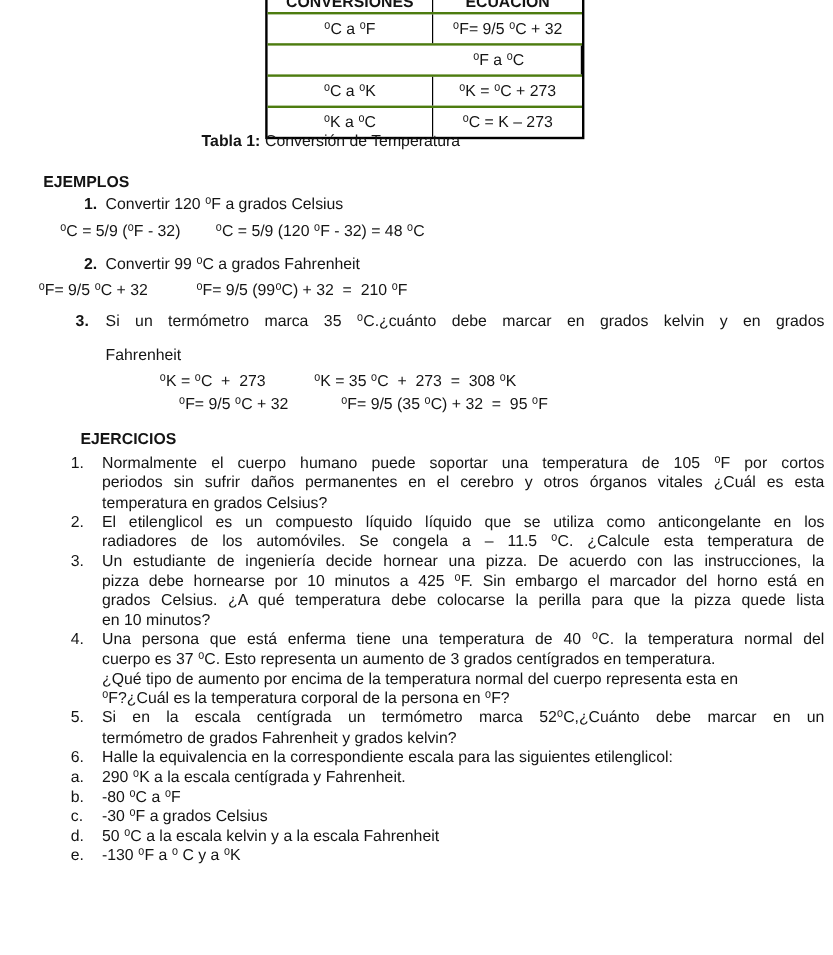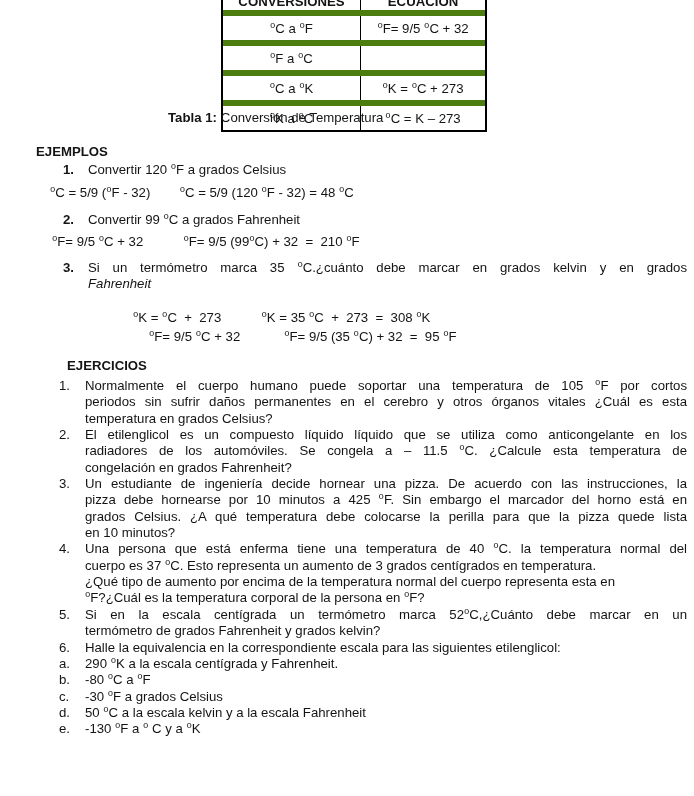--- a/index.html
+++ b/index.html
@@ -16,30 +16,30 @@
   .b{font-weight:bold;}
   .pre{white-space:pre;}
 
   
   .conv-table{
     position:absolute;left:221px;top:-16px;width:266px;
     box-sizing:border-box;border:2px solid #000;
     background:#fff;
   }
   .ct-row{display:flex;height:24px;}
-  .ct-row + .ct-row{border-top:6px solid #4d7c0f;}
+  .ct-row + .ct-row{border-top:2px solid #4d7c0f;justify-content:flex-end;}
   .ct-c1{width:137px;border-right:1px solid #000;display:flex;align-items:center;justify-content:center;}
   .ct-c2{flex:1;display:flex;align-items:center;justify-content:center;}
   .ct-head .ct-c1,.ct-head .ct-c2{align-items:flex-end;padding-bottom:1px;font-weight:bold;}
 
   .caption{position:absolute;left:168px;top:110px;line-height:16px;}
   .caption .cap-rest{margin-left:4px;}
 
   
-  .ex-item{white-space:nowrap;}
+  .ex-item{white-space:nowrap;text-align:center;}
   .num{font-weight:bold;display:inline-block;width:25px;}
   .hang-num{position:absolute;left:-25px;top:0;font-weight:bold;}
   .jl{text-align:justify;text-align-last:justify;white-space:nowrap;}
 
   
   .ej-list{position:absolute;left:85px;top:378px;width:602px;}
   .ej-item{position:relative;}
   .ln{line-height:16.35px;height:16.35px;white-space:nowrap;}
   .ln.jl{text-align:justify;text-align-last:justify;}
   .ej-num{position:absolute;left:-26px;top:0;line-height:16.35px;font-weight:normal;}
@@ -72,41 +72,40 @@
 </div>
 
 <div class="caption"><span class="b">Tabla 1:</span><span class="cap-rest">Conversión de Temperatura</span></div>
 
 <div class="abs b" style="left:36px;top:144px;">EJEMPLOS</div>
 
 <div class="abs ex-item" style="left:63px;top:162px;"><span class="num">1.</span><span>Convertir 120 ⁰F a grados Celsius</span></div>
 <div class="abs pre" style="left:50px;top:185px;">⁰C = 5/9 (⁰F - 32)        ⁰C = 5/9 (120 ⁰F - 32) = 48 ⁰C</div>
 
 <div class="abs ex-item" style="left:63px;top:212px;"><span class="num">2.</span><span>Convertir 99 ⁰C a grados Fahrenheit</span></div>
-<div class="abs pre" style="left:52px;top:234px;">⁰F= 9/5 ⁰C + 32           ⁰F= 9/5 (99⁰C) + 32  =  210 ⁰F</div>
+<div class="abs pre" style="left:32px;top:234px;">⁰F= 9/5 ⁰C + 32           ⁰F= 9/5 (99⁰C) + 32  =  210 ⁰F</div>
 
 <div class="abs jl" style="left:88px;top:260px;width:599px;"><span class="hang-num">3.</span><span>Si un termómetro marca 35 ⁰C.¿cuánto debe marcar en grados kelvin y en grados</span></div>
-<div class="abs" style="left:88px;top:276px;font-style:italic;">Fahrenheit</div>
+<div class="abs" style="left:88px;top:288px;">Fahrenheit</div>
 <div class="abs pre" style="left:133px;top:310px;">⁰K = ⁰C  +  273           ⁰K = 35 ⁰C  +  273  =  308 ⁰K</div>
 <div class="abs pre" style="left:149px;top:329px;">⁰F= 9/5 ⁰C + 32            ⁰F= 9/5 (35 ⁰C) + 32  =  95 ⁰F</div>
 
 <div class="abs b" style="left:67px;top:358px;text-align:right;">EJERCICIOS</div>
 
 <div class="ej-list">
   <div class="ej-item">
     <span class="ej-num">1.</span>
     <div class="ln jl">Normalmente el cuerpo humano puede soportar una temperatura de 105 ⁰F por cortos</div>
     <div class="ln jl">periodos sin sufrir daños permanentes en el cerebro y otros órganos vitales ¿Cuál es esta</div>
     <div class="ln">temperatura en grados Celsius?</div>
   </div>
   <div class="ej-item">
     <span class="ej-num">2.</span>
     <div class="ln jl">El etilenglicol es un compuesto líquido líquido que se utiliza como anticongelante en los</div>
     <div class="ln jl">radiadores de los automóviles. Se congela a – 11.5 ⁰C. ¿Calcule esta temperatura de</div>
-    <div class="ln">congelación en grados Fahrenheit?</div>
   </div>
   <div class="ej-item">
     <span class="ej-num">3.</span>
     <div class="ln jl">Un estudiante de ingeniería decide hornear una pizza. De acuerdo con las instrucciones, la</div>
     <div class="ln jl">pizza debe hornearse por 10 minutos a 425 ⁰F. Sin embargo el marcador del horno está en</div>
     <div class="ln jl">grados Celsius. ¿A qué temperatura debe colocarse la perilla para que la pizza quede lista</div>
     <div class="ln">en 10 minutos?</div>
   </div>
   <div class="ej-item">
     <span class="ej-num">4.</span>

